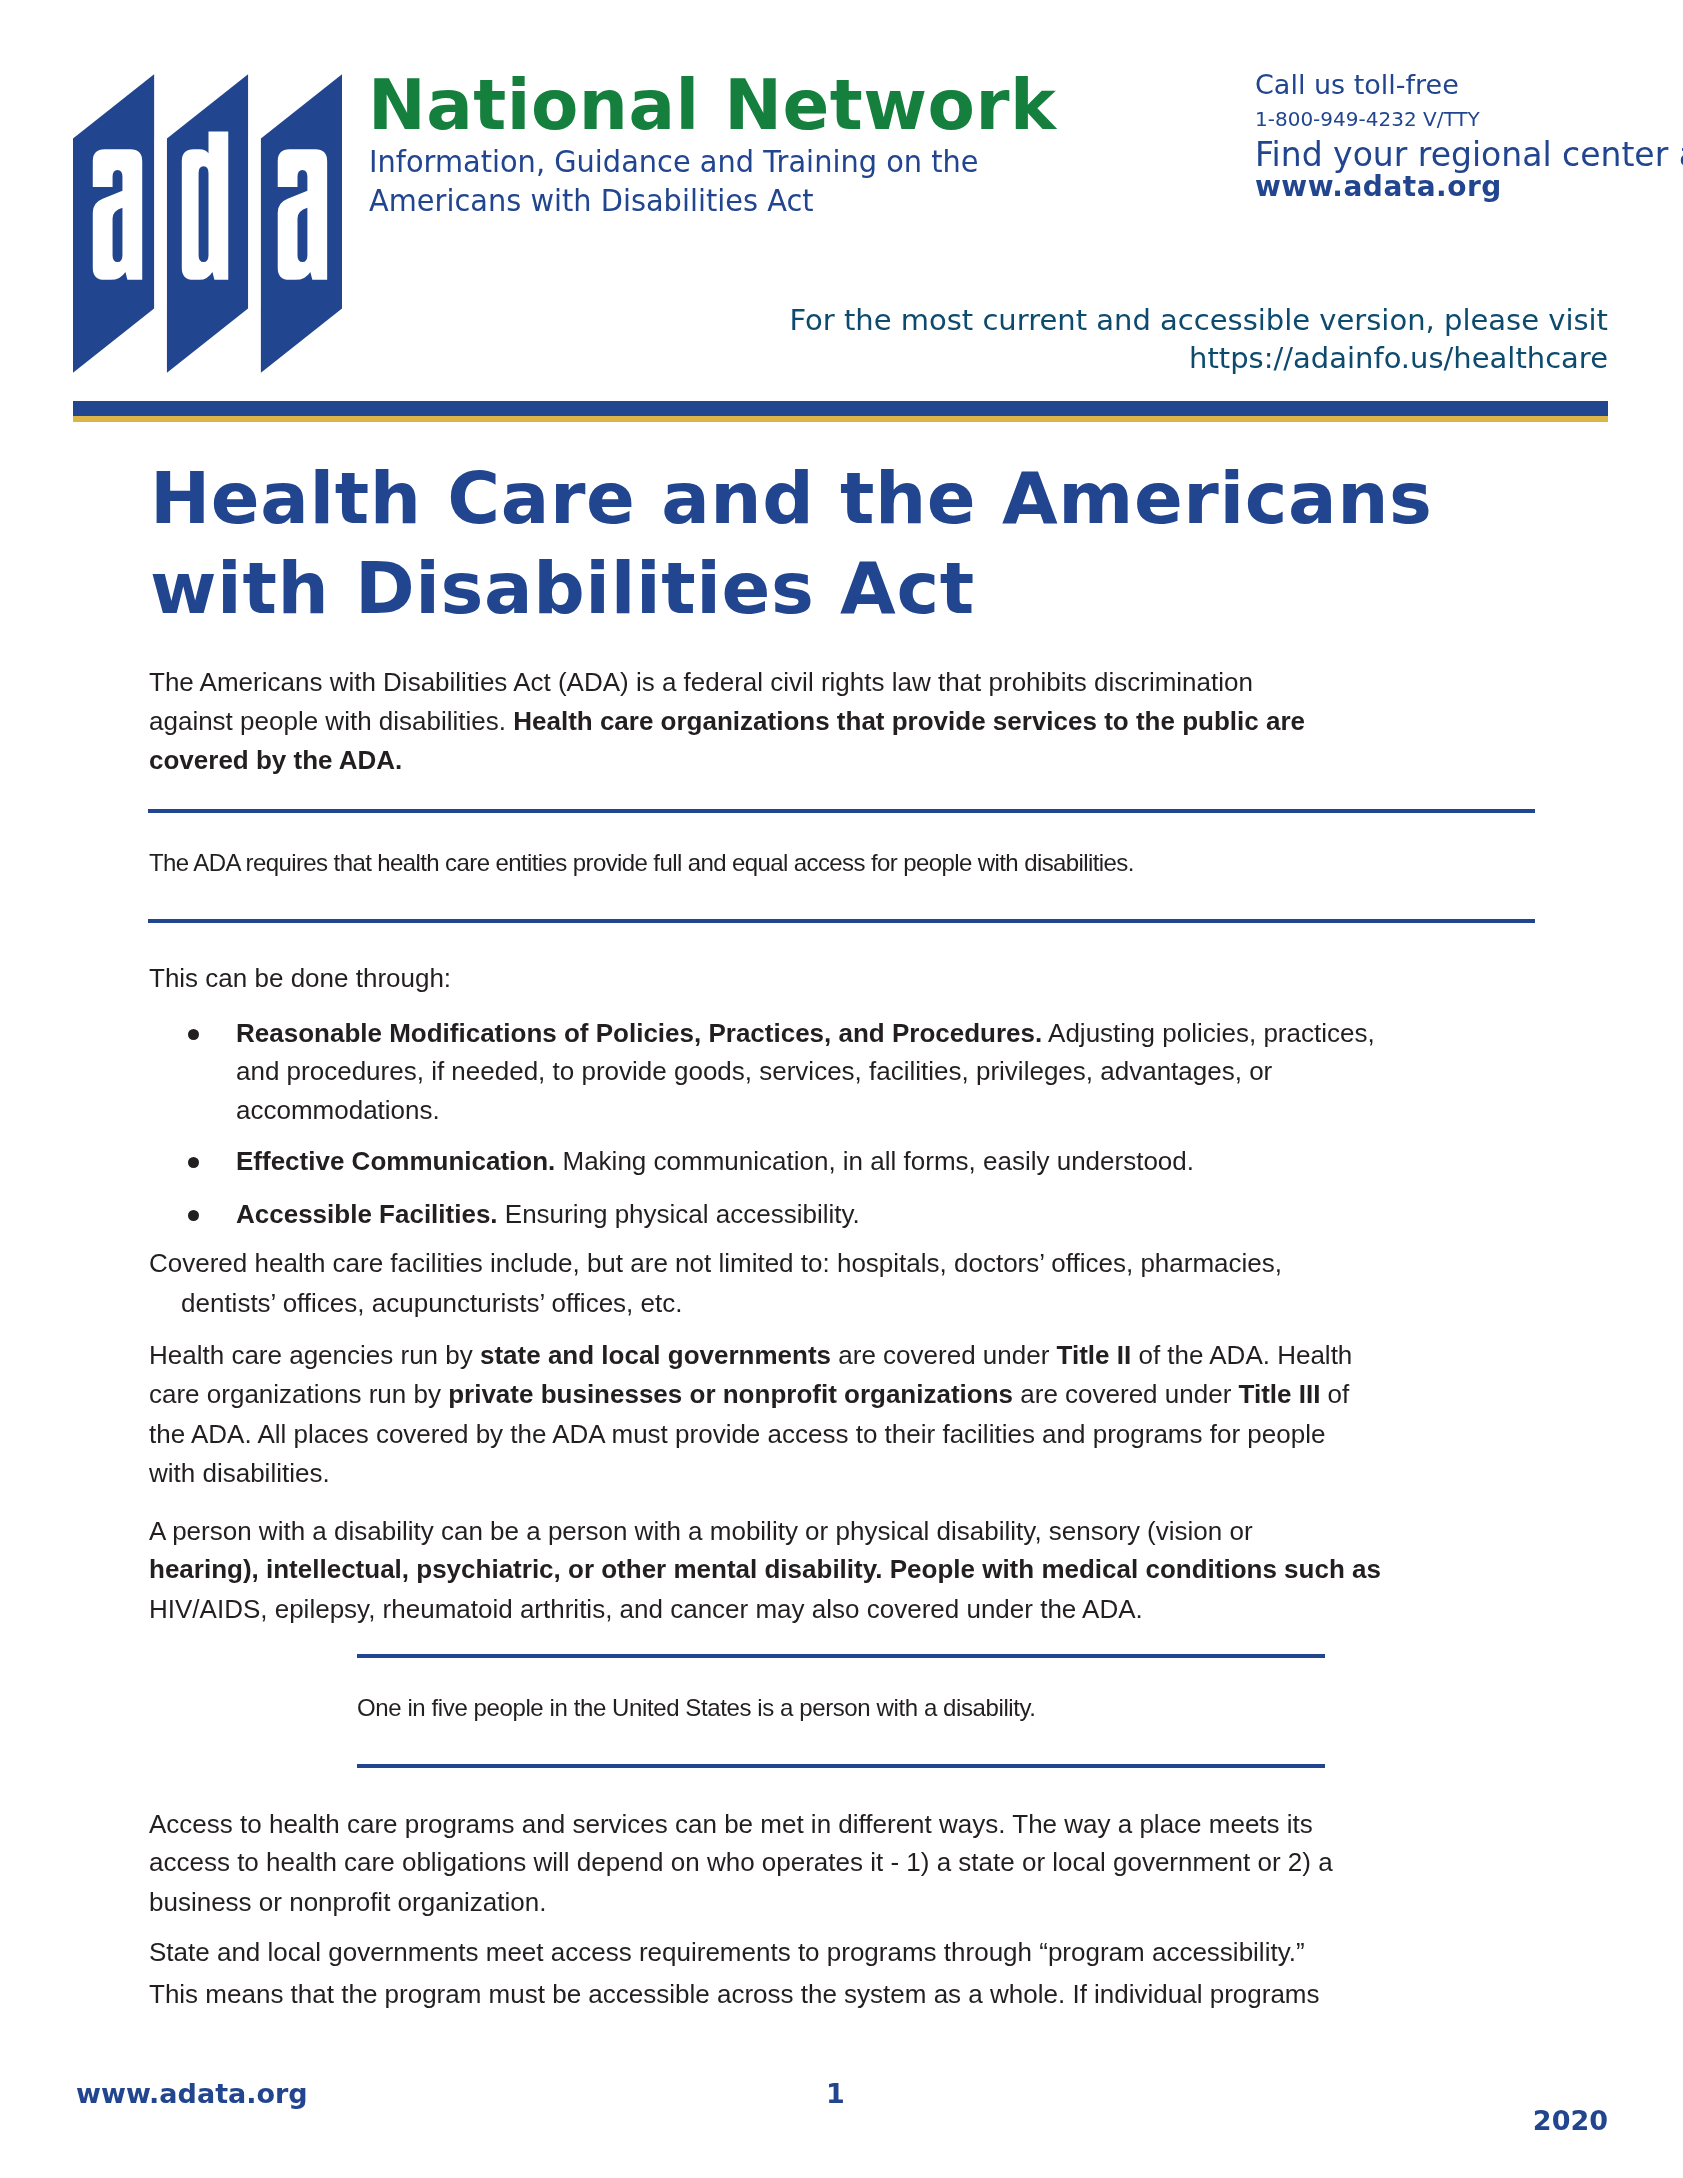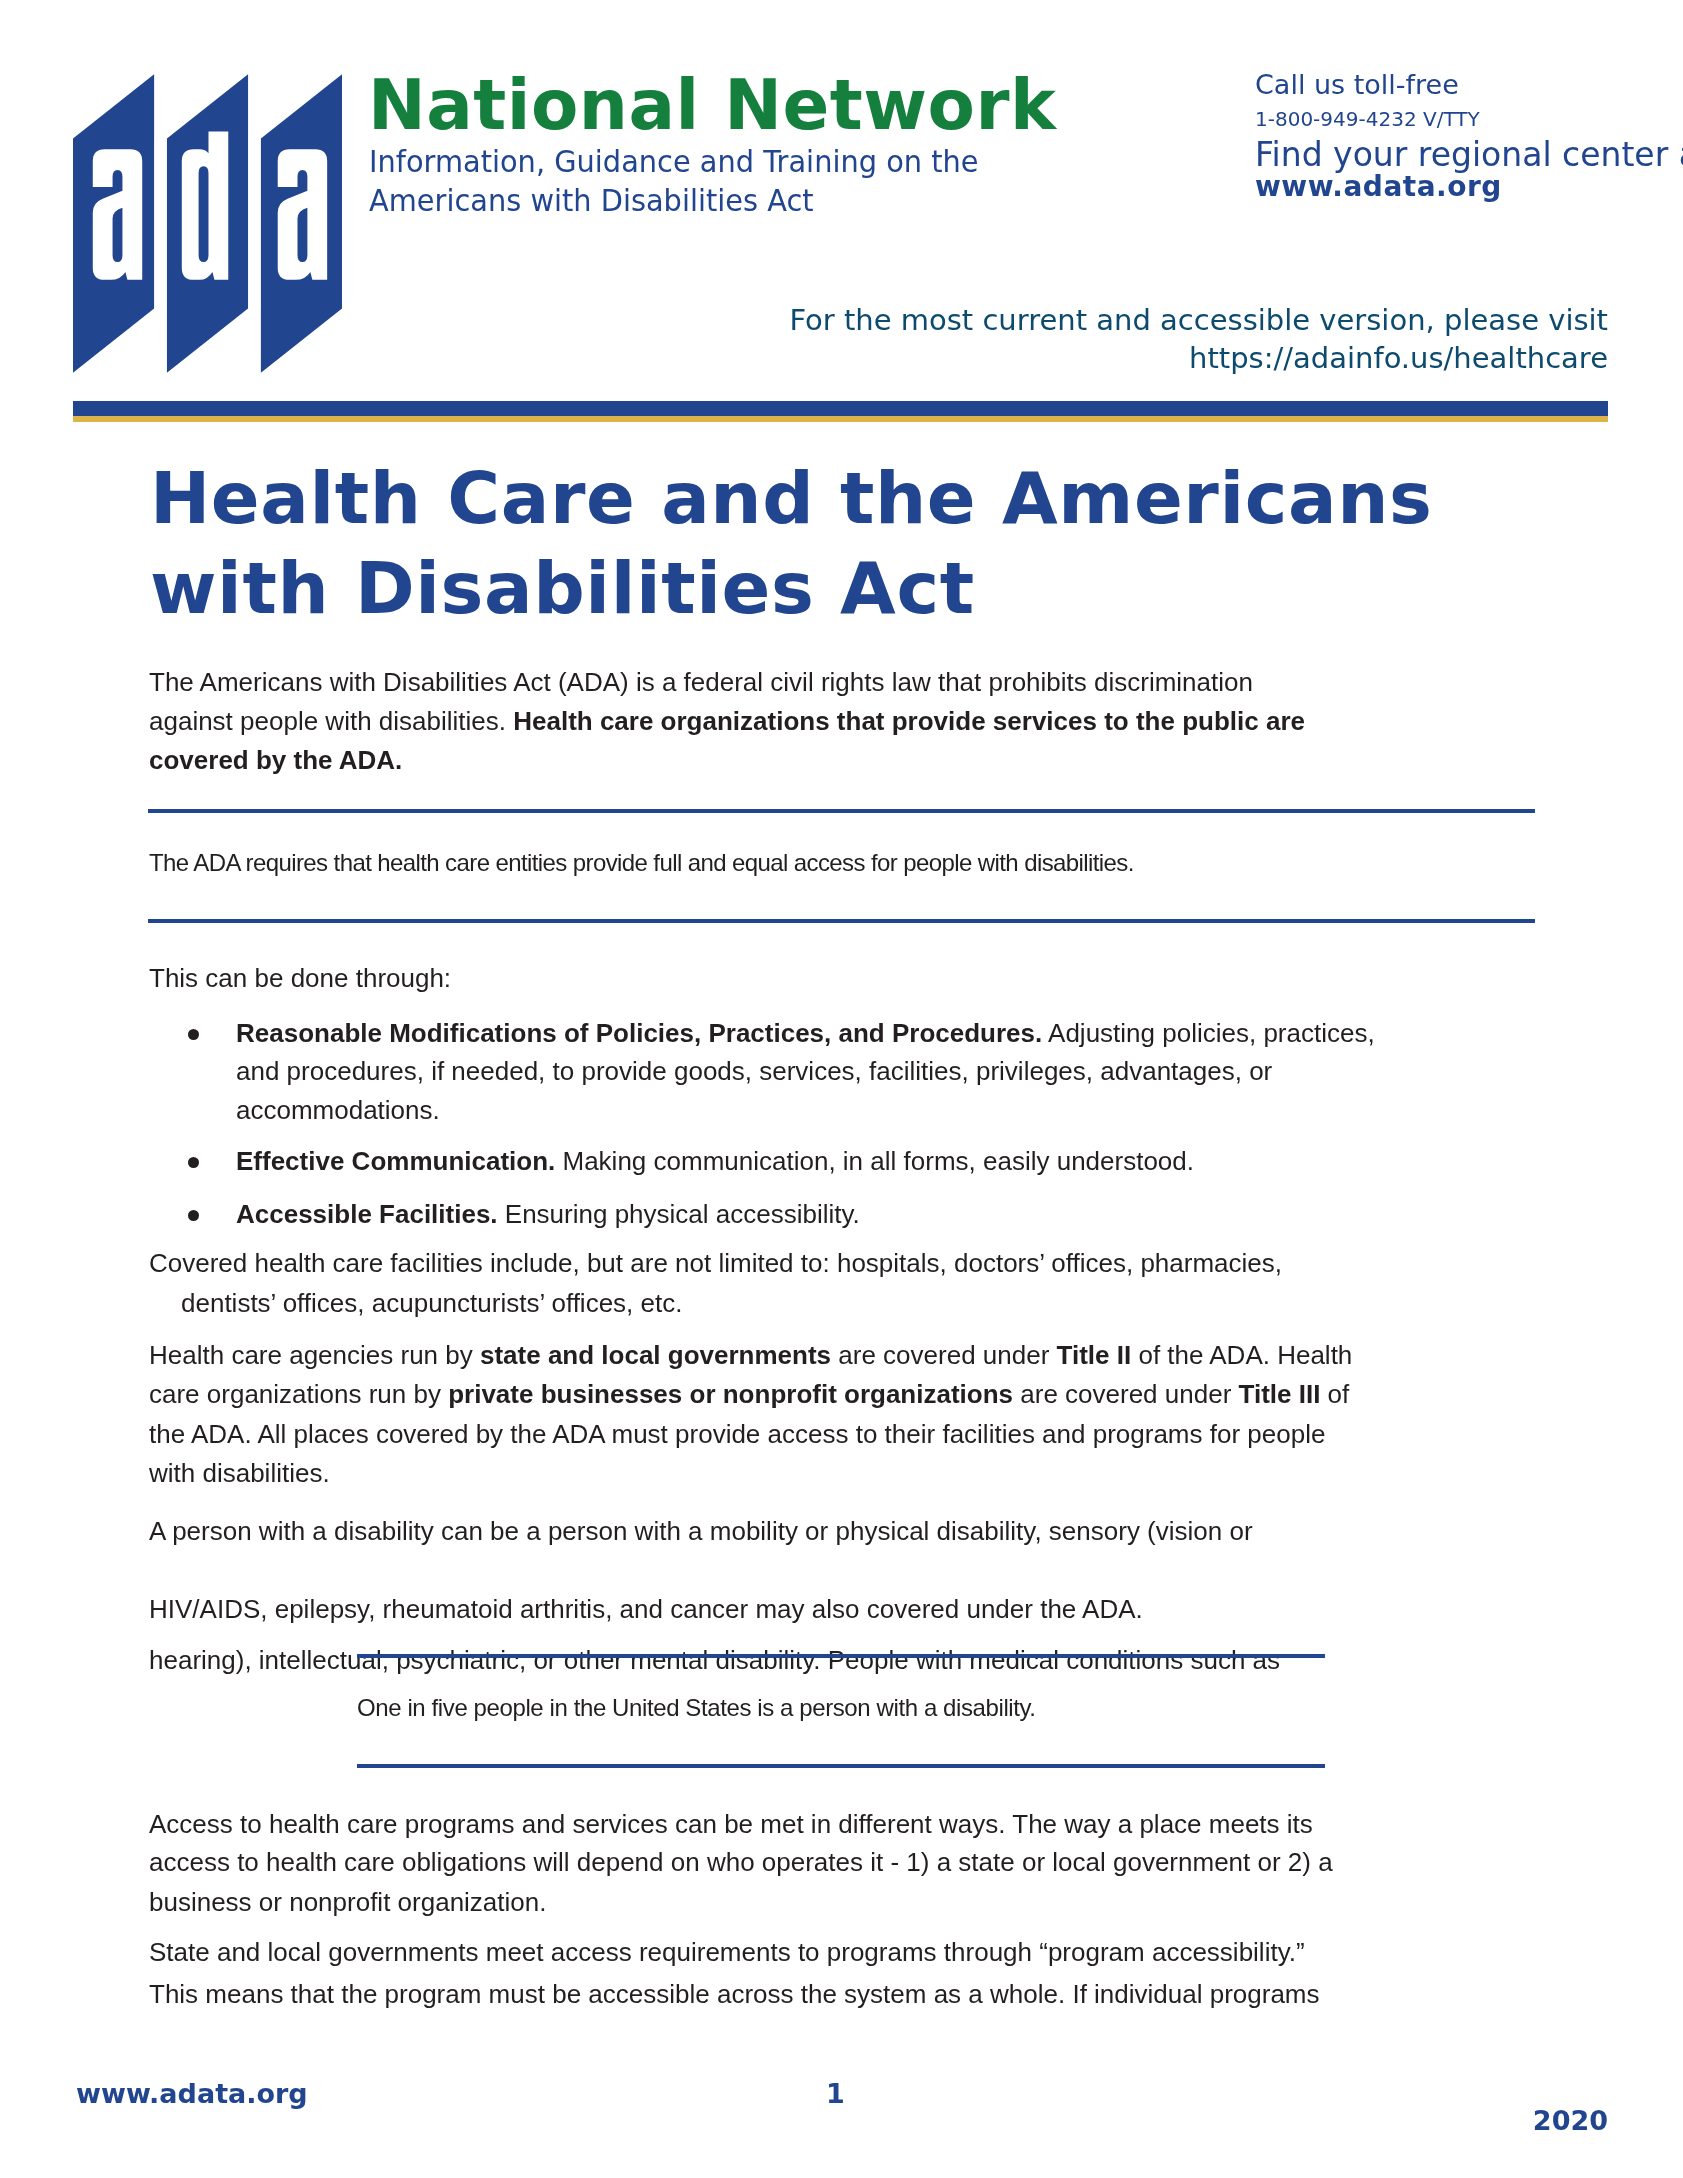--- a/index.html
+++ b/index.html
@@ -115,21 +115,21 @@
 <div class="abs body-line" style="top:1340px;">
   <span>Health care agencies run by </span><b>state and local governments</b><span> are covered under </span><b>Title II</b><span> of the ADA. Health</span>
 </div>
 <div class="abs body-line" style="top:1379px;">
   <span>care organizations run by </span><b>private businesses or nonprofit organizations</b><span> are covered under </span><b>Title III</b><span> of</span>
 </div>
 <div class="abs body-line" style="top:1419px;">the ADA. All places covered by the ADA must provide access to their facilities and programs for people</div>
 <div class="abs body-line" style="top:1458px;">with disabilities.</div>
 
 <div class="abs body-line" style="top:1516px;">A person with a disability can be a person with a mobility or physical disability, sensory (vision or</div>
-<div class="abs body-line" style="top:1645px;">hearing), intellectual, psychiatric, or other mental disability. People with medical conditions such as</div>
+<div class="abs body-line" style="top:1554px;font-weight:bold;">hearing), intellectual, psychiatric, or other mental disability. People with medical conditions such as</div>
 <div class="abs body-line" style="top:1594px;">HIV/AIDS, epilepsy, rheumatoid arthritis, and cancer may also covered under the ADA.</div>
 
 <div class="rule" style="left:357px; width:968px; top:1654px;"></div>
 <div class="abs callout-line" style="left:357px; top:1691px; letter-spacing:-0.4px;">One in five people in the United States is a person with a disability.</div>
 <div class="rule" style="left:357px; width:968px; top:1764px;"></div>
 
 <div class="abs body-line" style="top:1809px;">Access to health care programs and services can be met in different ways. The way a place meets its</div>
 <div class="abs body-line" style="top:1847px;">access to health care obligations will depend on who operates it -  1) a state or local government or 2) a</div>
 <div class="abs body-line" style="top:1887px;">business or nonprofit organization.</div>
 

